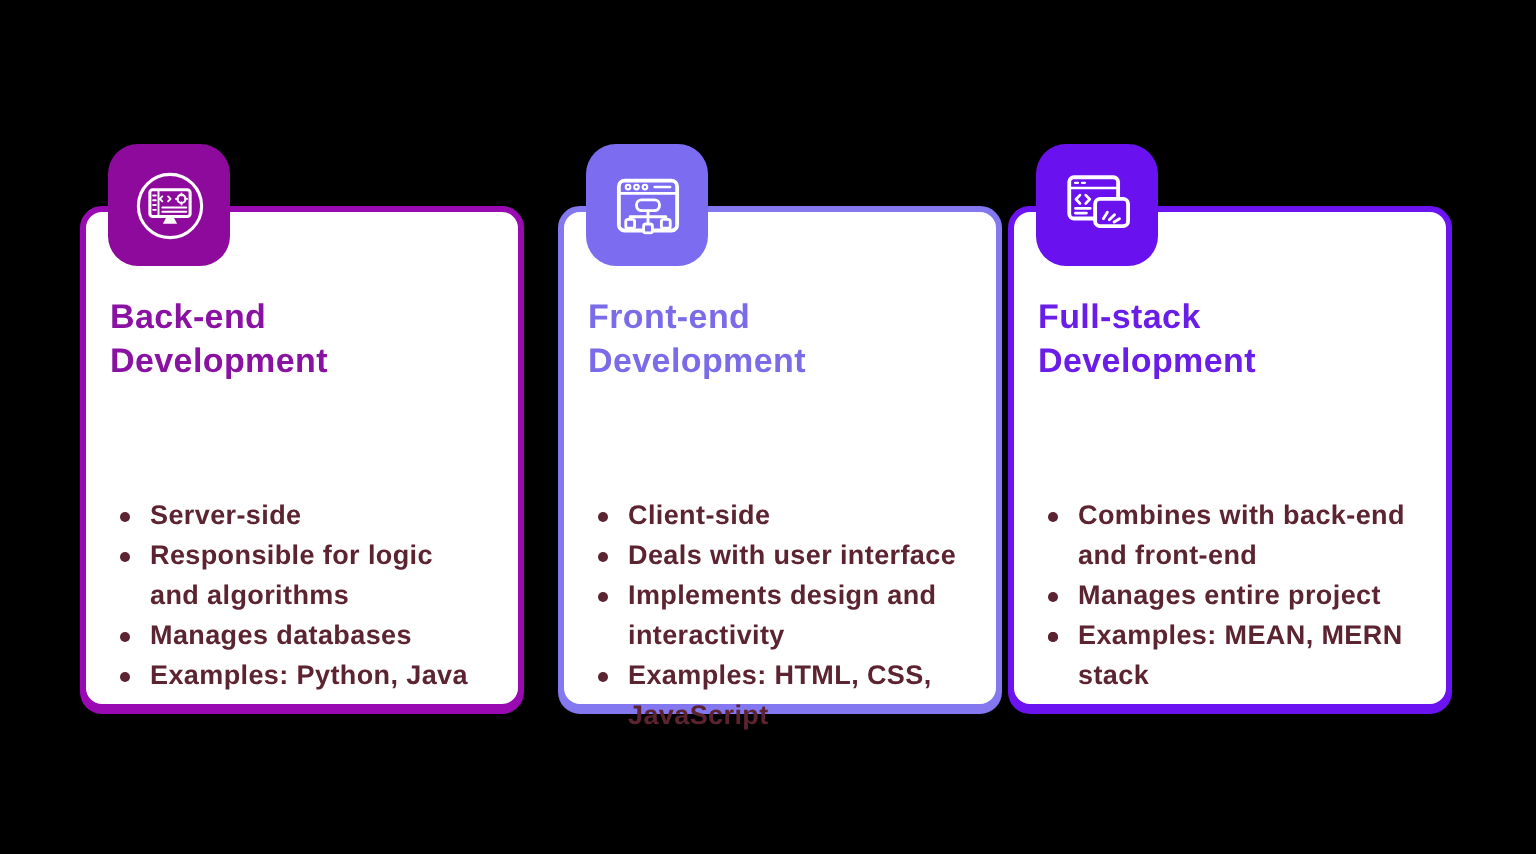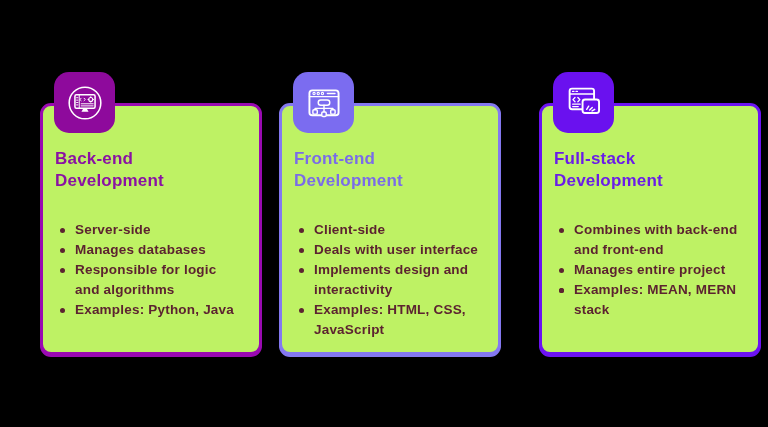--- a/index.html
+++ b/index.html
@@ -10,29 +10,29 @@
     position: relative;
     overflow: hidden;
   }
   .canvas { position: absolute; inset: 0; }
 
   .card {
     position: absolute;
     top: 103px;
     width: 222px;
     height: 252px;
-    background: #bef264;
+    background: #ffffff;
     border: 3px solid var(--accent);
     border-radius: 11px;
     box-shadow: 0 2px 0 var(--accent);
     padding: 0 13px 0 12px;
   }
   .card.pos-0 { left: 40px; }
   .card.pos-1 { left: 279px; }
-  .card.pos-2 { left: 539px; }
+  .card.pos-2 { left: 504px; }
 
   .badge {
     position: absolute;
     top: -34px;
     left: 11px;
     width: 61px;
     height: 61px;
     background: var(--badge);
     border-radius: 15px;
     display: flex;
@@ -45,21 +45,21 @@
     margin-top: 42px;
     font-size: 17px;
     font-weight: bold;
     letter-spacing: 0.2px;
     line-height: 22px;
     color: var(--title);
   }
 
   .bullet-list {
     list-style: none;
-    margin-top: 28px;
+    margin-top: 56px;
   }
   .bullet-item {
     position: relative;
     padding-left: 20px;
     color: var(--bullet, #5C2330);
     font-size: 13.5px;
     font-weight: bold;
     letter-spacing: 0.2px;
     line-height: 20px;
   }
@@ -89,23 +89,23 @@
         <path d="M20 19 l-1.3 1.3 1.3 1.3 M23 19 l1.3 1.3 -1.3 1.3" stroke-width="1"></path>
         <circle cx="30" cy="20.3" r="2.1" stroke-width="1.1"></circle>
         <path d="M30 17.4 v1 M30 22.2 v1 M27.1 20.3 h1 M31.9 20.3 h1" stroke-width="1"></path>
         <path d="M20 24.8 h12.5 M20 27 h12.5" stroke-width="1"></path>
         <path d="M22.3 29.5 L20.3 33.2 H27.7 L25.7 29.5 Z" fill="#FFFFFF" stroke="none"></path>
       </svg>
     </div>
     <h2 class="card-title">Back-end Development</h2>
     <ul class="bullet-list">
       <li class="bullet-item"><span class="bullet-dot"></span><span class="bullet-text">Server-side</span></li>
-      <li class="bullet-item"><span class="bullet-dot"></span><span class="bullet-text">Manages databases</span></li>
       <li class="bullet-item"><span class="bullet-dot"></span><span class="bullet-text">Responsible for logic
 and algorithms</span></li>
+      <li class="bullet-item"><span class="bullet-dot"></span><span class="bullet-text">Manages databases</span></li>
       <li class="bullet-item"><span class="bullet-dot"></span><span class="bullet-text">Examples: Python, Java</span></li>
     </ul>
   </section>
 
   <section class="card pos-1" style="--accent: #8478F0; --badge: #7B6CF0; --title: #7A6CE8;">
     <div class="badge">
       <svg viewBox="0 0 48 48" fill="none" stroke="#FFFFFF" stroke-linecap="round" stroke-linejoin="round">
         <rect x="8.8" y="10.8" width="30.4" height="26" rx="3" stroke-width="2"></rect>
         <circle cx="13.6" cy="14.1" r="1.2" stroke-width="1.1"></circle>
         <circle cx="18" cy="14.1" r="1.2" stroke-width="1.1"></circle>

